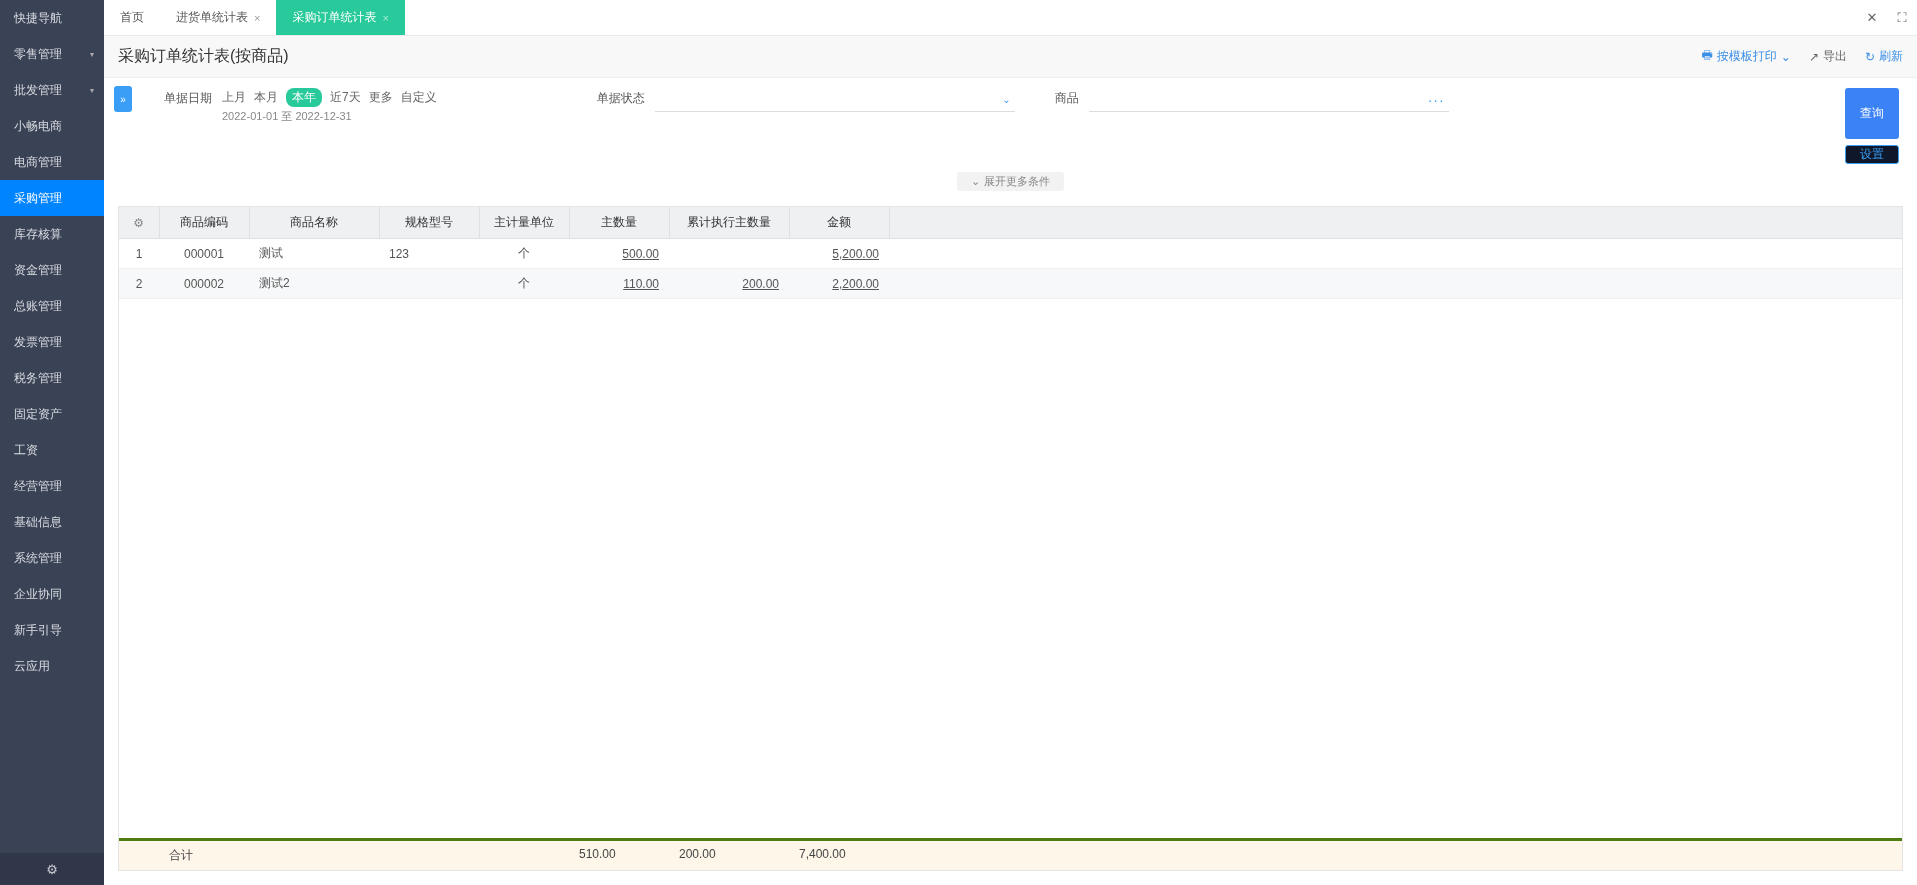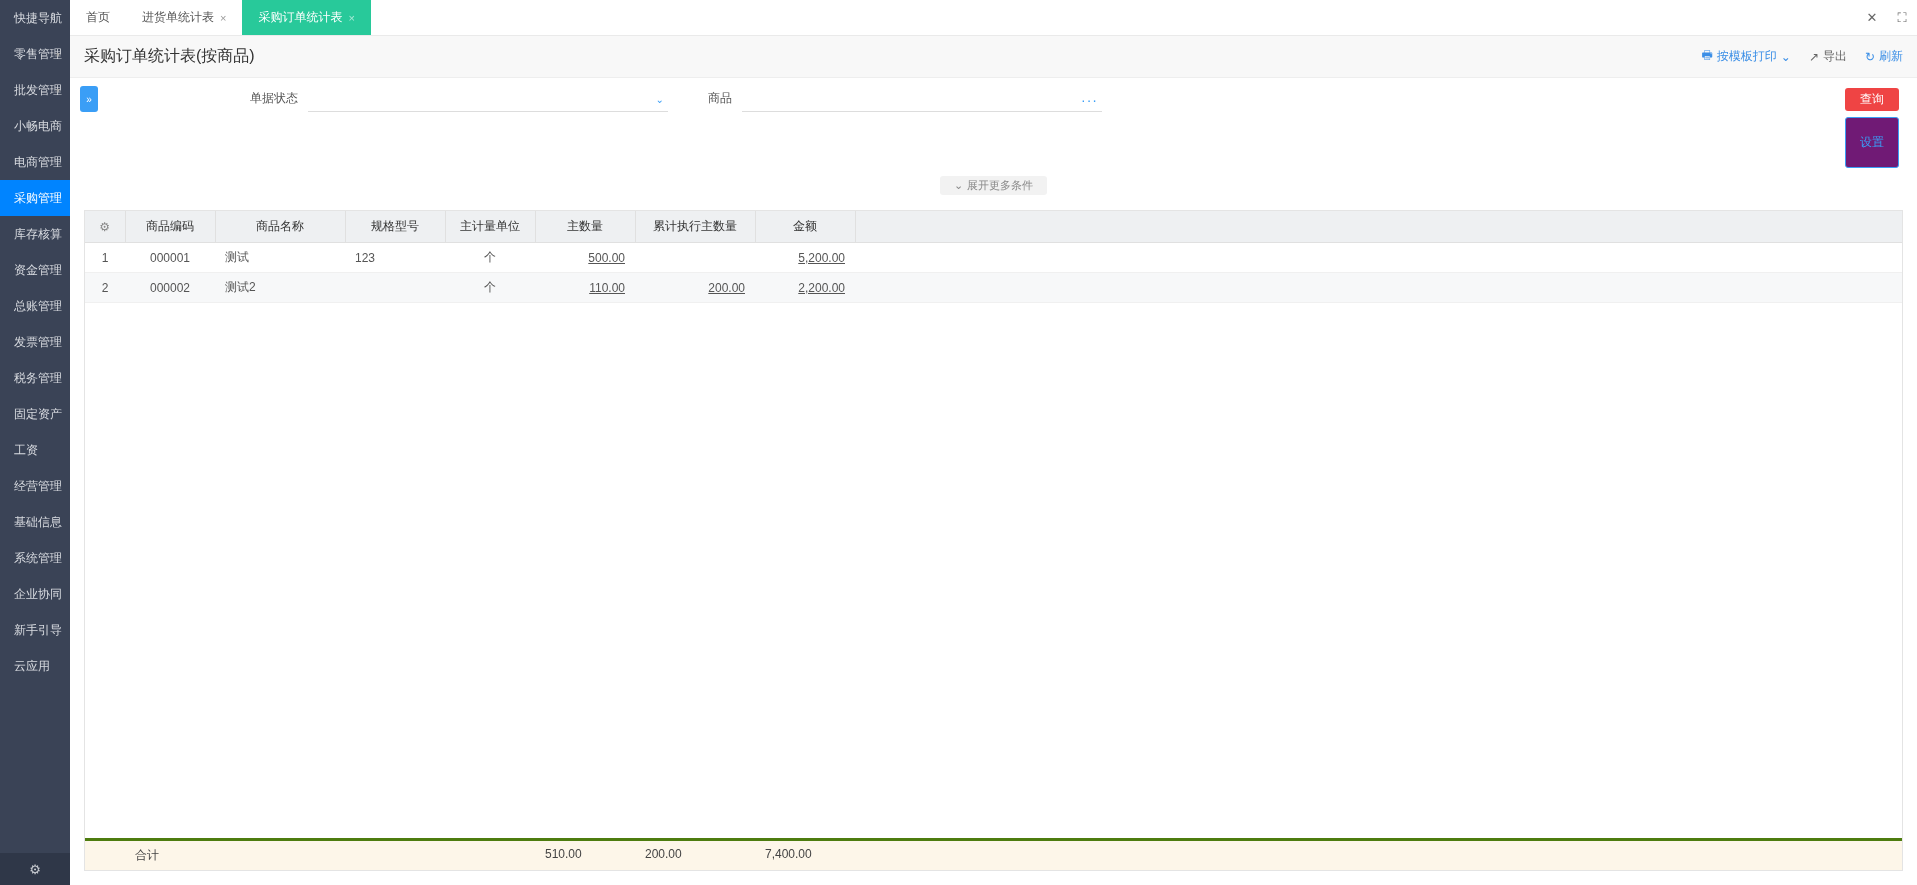--- a/index.html
+++ b/index.html
@@ -7,21 +7,21 @@
       font-family: "Microsoft YaHei", -apple-system, sans-serif;
       font-size: 12px;
       color: #333;
       background: #fff;
       overflow: hidden;
     }
     .app { display: flex; width: 1917px; height: 885px; }
 
     
     .sidebar {
-      width: 70px;
+      width: 104px;
       background: #3a4356;
       color: #fff;
       display: flex;
       flex-direction: column;
       position: relative;
     }
     .sidebar-item {
       height: 36px;
       display: flex;
       align-items: center;
@@ -206,34 +206,34 @@
       font-size: 14px;
       letter-spacing: 1px;
     }
     .filter-buttons {
       margin-left: auto;
       display: flex;
       flex-direction: column;
       gap: 6px;
     }
     .btn-primary {
-      background: #ef4444;
+      background: #3b82f6;
       color: #fff;
       border: none;
       border-radius: 3px;
-      padding: 3px 14px;
+      padding: 17px 14px;
       font-size: 12px;
       cursor: pointer;
     }
     .btn-outline {
-      background: #701a75;
+      background: #0f172a;
       color: #3a9ef6;
       border: 1px solid #3a9ef6;
       border-radius: 3px;
-      padding: 16px 14px;
+      padding: 0 14px;
       font-size: 12px;
       cursor: pointer;
     }
     .expand-row {
       height: 22px;
       display: flex;
       align-items: center;
       justify-content: center;
     }
     .expand-btn {
@@ -413,20 +413,34 @@
           <span>刷新</span>
         </div>
       </div>
     </div>
 
     <div class="filter-wrap">
       <div class="filter-toggle">
         <span>»</span>
       </div>
       <div class="filter-row">
+        <div class="filter-group">
+          <div class="filter-label">单据日期</div>
+          <div class="date-opts">
+            <div class="date-line1" id="date-options">
+                <span class="date-opt">上月</span>
+                <span class="date-opt">本月</span>
+                <span class="date-opt active">本年</span>
+                <span class="date-opt">近7天</span>
+                <span class="date-opt">更多</span>
+                <span class="date-opt">自定义</span>
+              </div>
+            <div class="date-range">2022-01-01 至 2022-12-31</div>
+          </div>
+        </div>
 
         <div class="filter-group" style="margin-left:120px;">
           <div class="filter-label">单据状态</div>
           <div class="filter-input-wrap">
             <span class="filter-select-caret">⌄</span>
           </div>
         </div>
 
         <div class="filter-group">
           <div class="filter-label">商品</div>

